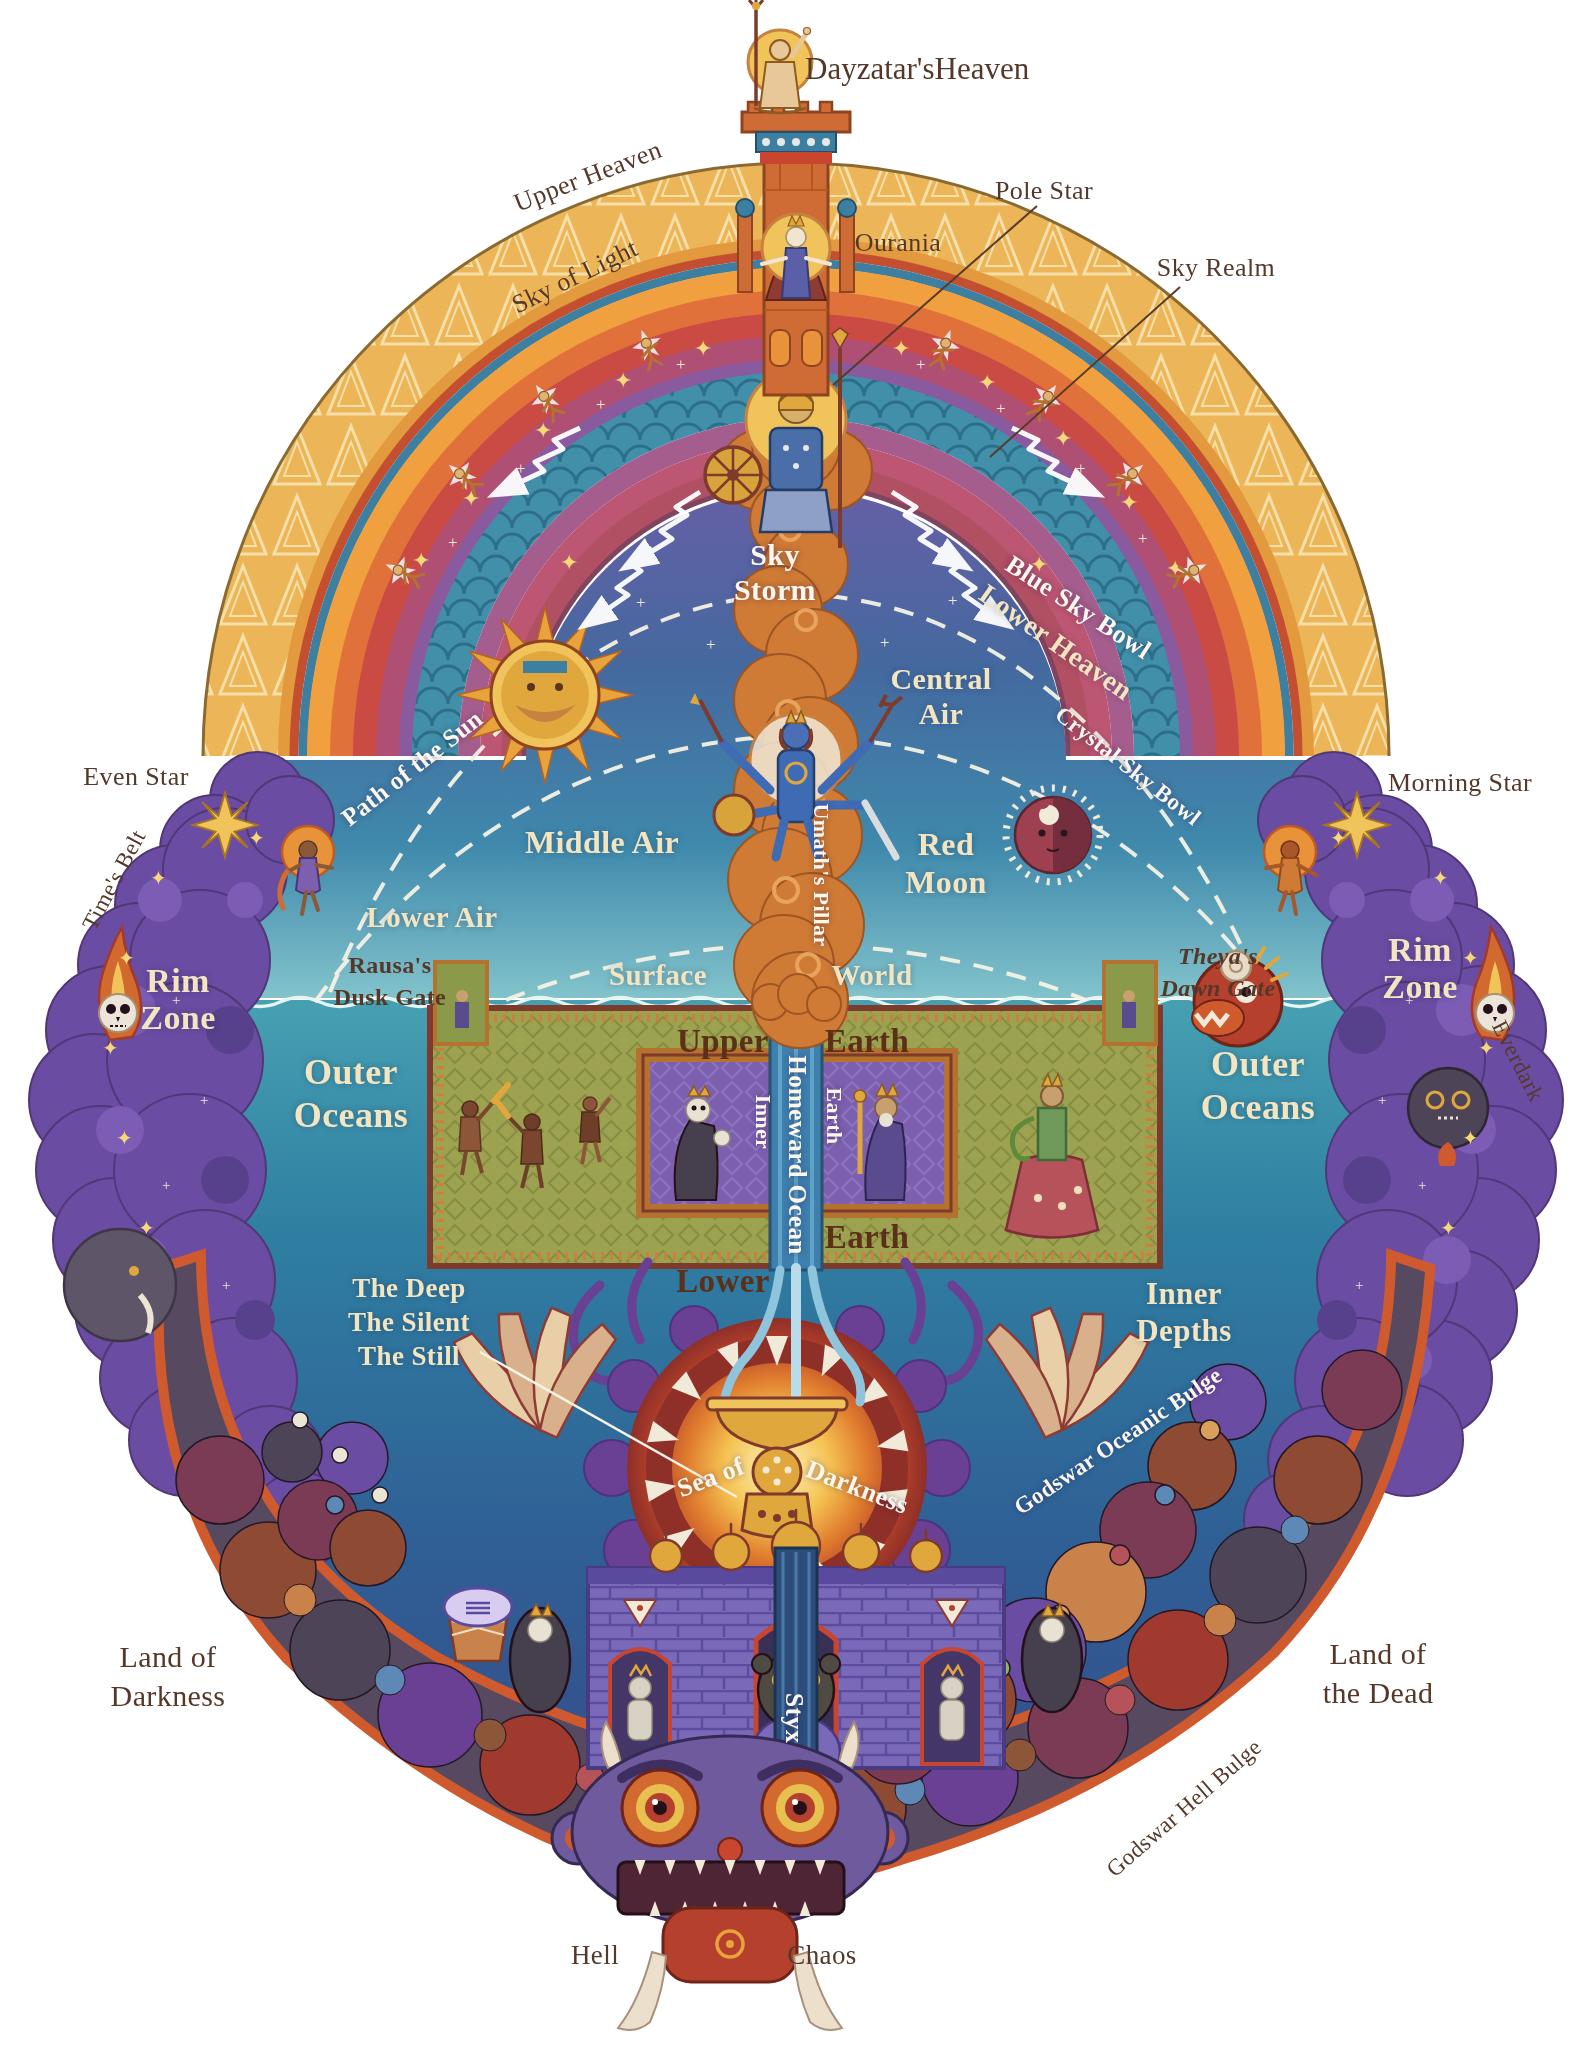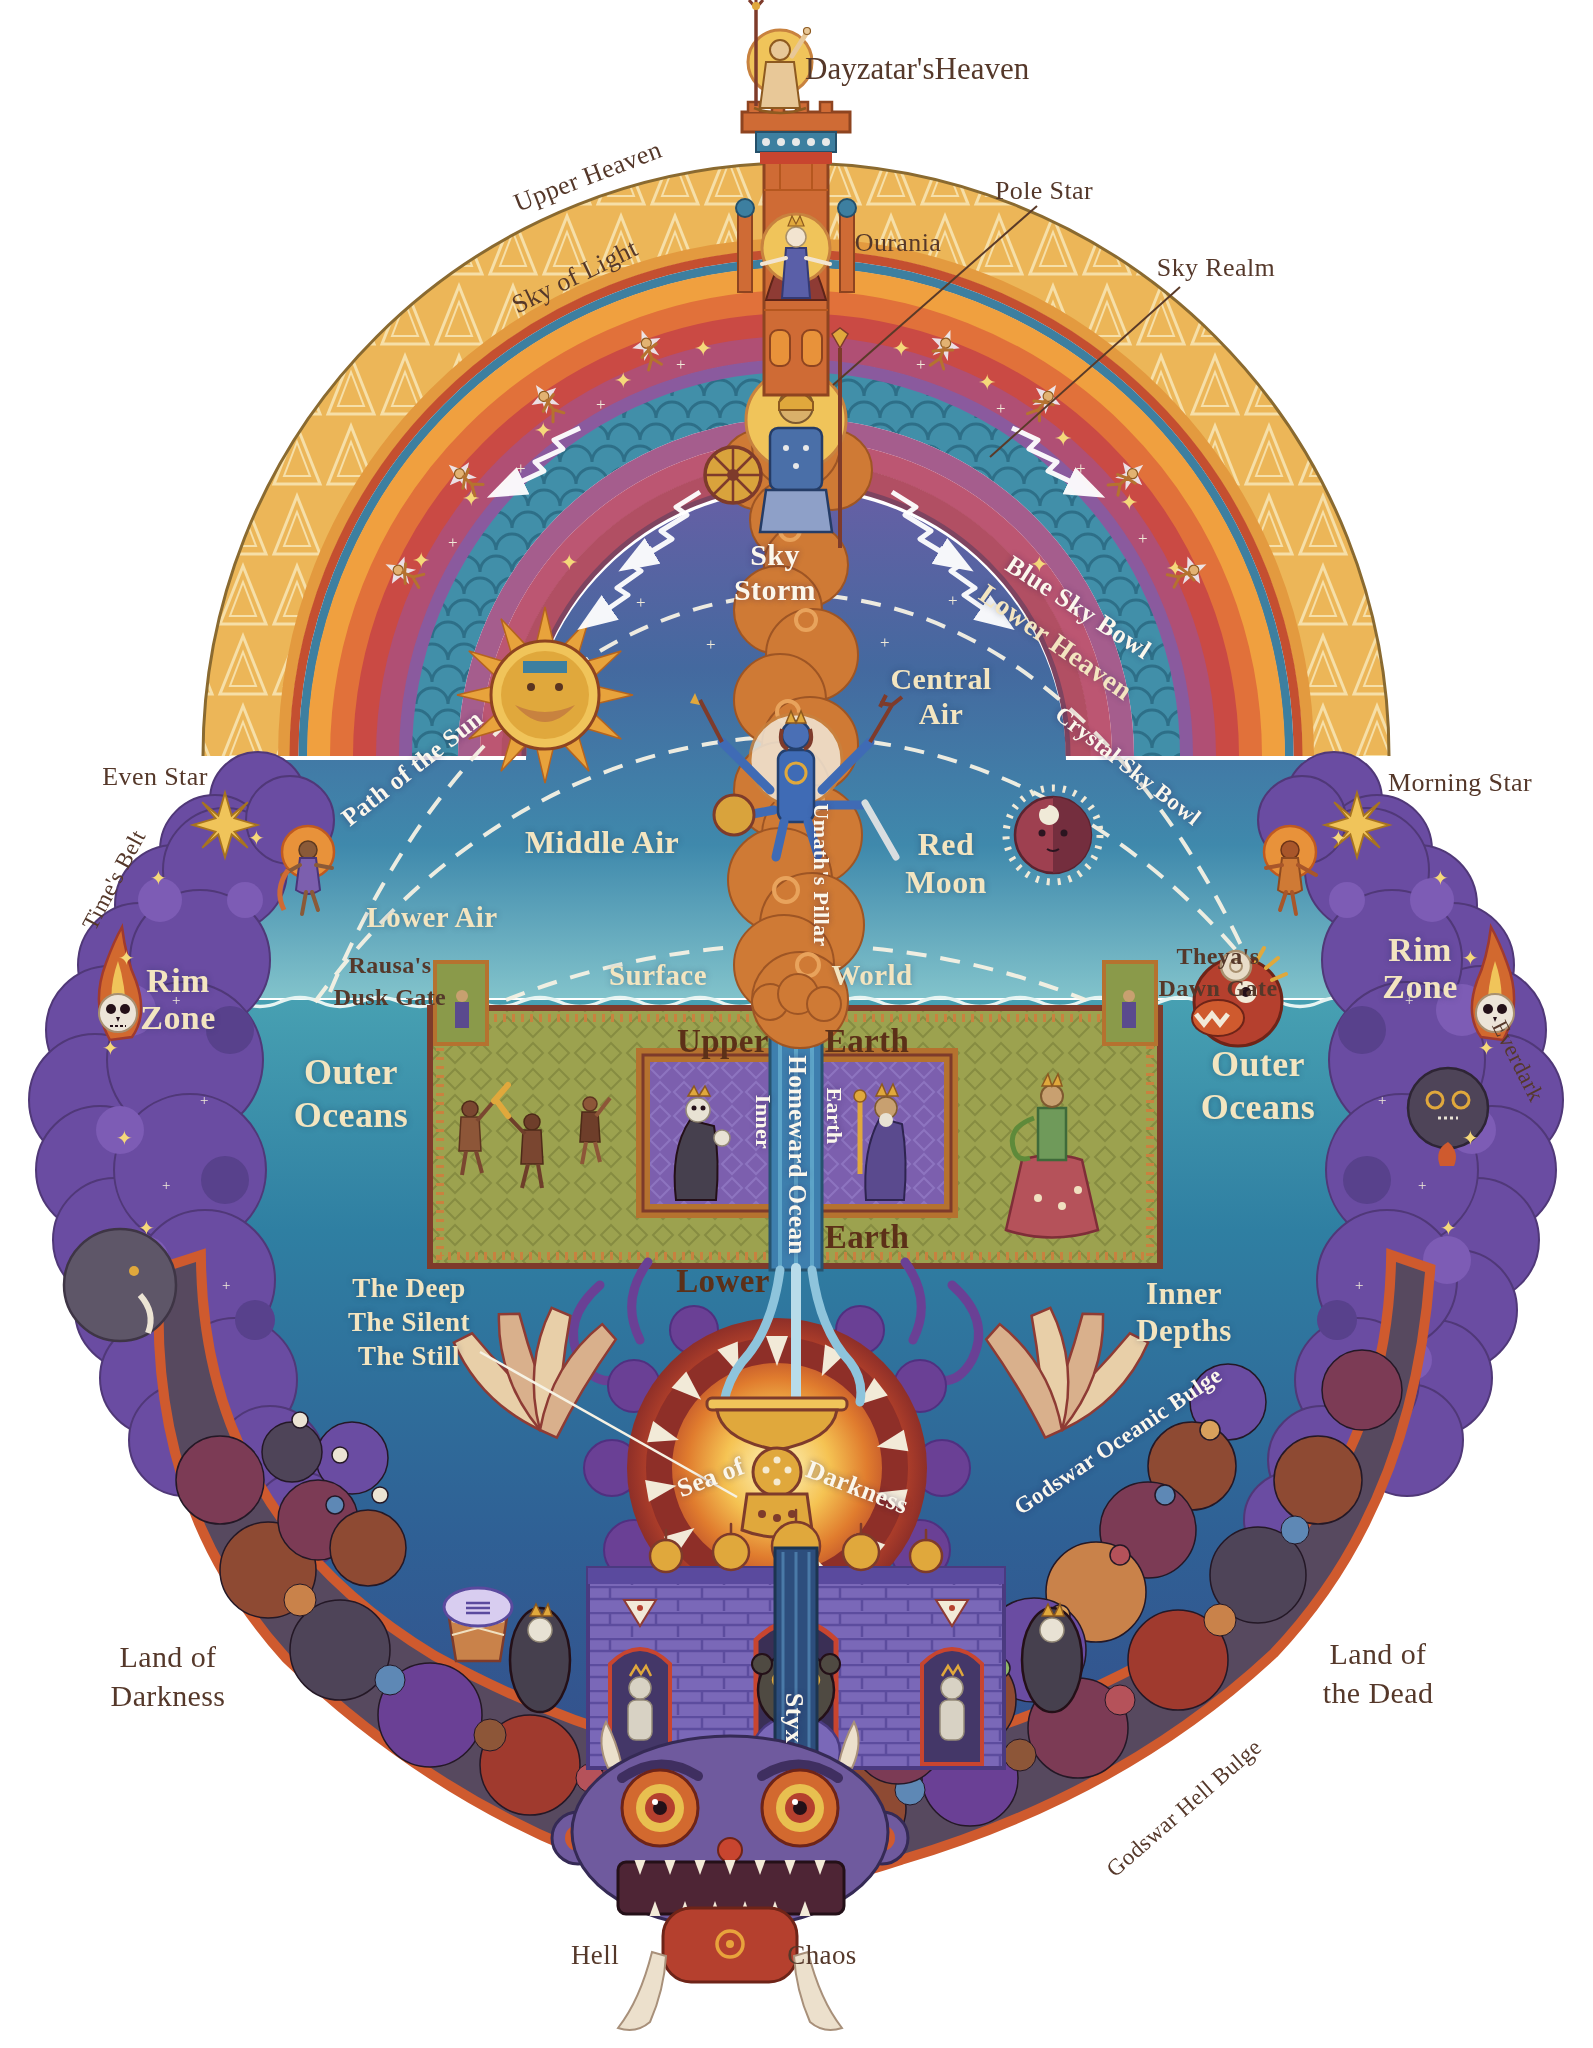--- a/index.html
+++ b/index.html
@@ -822,35 +822,35 @@
         <span>Storm</span>
   </div>
   <div class="L wh" style="left:1078px;top:608px;font-size:26px;--r:33deg;">Blue Sky Bowl</div>
   <div class="L cr" style="left:1056px;top:642px;font-size:28px;--r:35deg;">Lower Heaven</div>
   <div class="L wh" style="left:1128px;top:766px;font-size:23px;--r:38deg;">Crystal Sky Bowl</div>
   <div class="L cr" style="left:941px;top:696px;font-size:30px;">
     <span>Central</span>
         <span>Air</span>
   </div>
   <div class="L wh" style="left:412px;top:768px;font-size:25px;--r:-38deg;">Path of the Sun</div>
-  <div class="L dk" style="left:155px;top:777px;font-size:26px;">Even Star</div>
+  <div class="L dk" style="left:136px;top:777px;font-size:26px;">Even Star</div>
   <div class="L dk" style="left:1460px;top:783px;font-size:26px;">Morning Star</div>
   <div class="L dk" style="left:114px;top:880px;font-size:23px;--r:-62deg;">Time's Belt</div>
   <div class="L cr" style="left:590px;top:843px;font-size:32px;margin-left:12px;">Middle Air</div>
   <div class="L cr" style="left:946px;top:864px;font-size:32px;">
     <span>Red</span>
         <span>Moon</span>
   </div>
   <div class="L wh" style="left:821px;top:875px;font-size:22px;--r:90deg;font-weight:600;">Umath's Pillar</div>
   <div class="L cr" style="left:432px;top:917px;font-size:29px;">Lower Air</div>
   <div class="L dkb" style="left:390px;top:981px;font-size:24px;line-height:1.35;">
     <span>Rausa's</span>
         <span>Dusk Gate</span>
   </div>
-  <div class="L dkb" style="left:1218px;top:972px;font-size:24px;line-height:1.35;">
+  <div class="L dkb" style="left:1218px;top:972px;font-size:24px;line-height:1.35;font-style:italic;">
     <span>Theya's</span>
         <span>Dawn Gate</span>
   </div>
   <div class="L cr" style="left:658px;top:975px;font-size:29px;">Surface</div>
   <div class="L cr" style="left:872px;top:975px;font-size:29px;">World</div>
   <div class="L cr" style="left:178px;top:999px;font-size:34px;line-height:1.1;">
     <span>Rim</span>
         <span>Zone</span>
   </div>
   <div class="L cr" style="left:1420px;top:968px;font-size:34px;line-height:1.1;">

